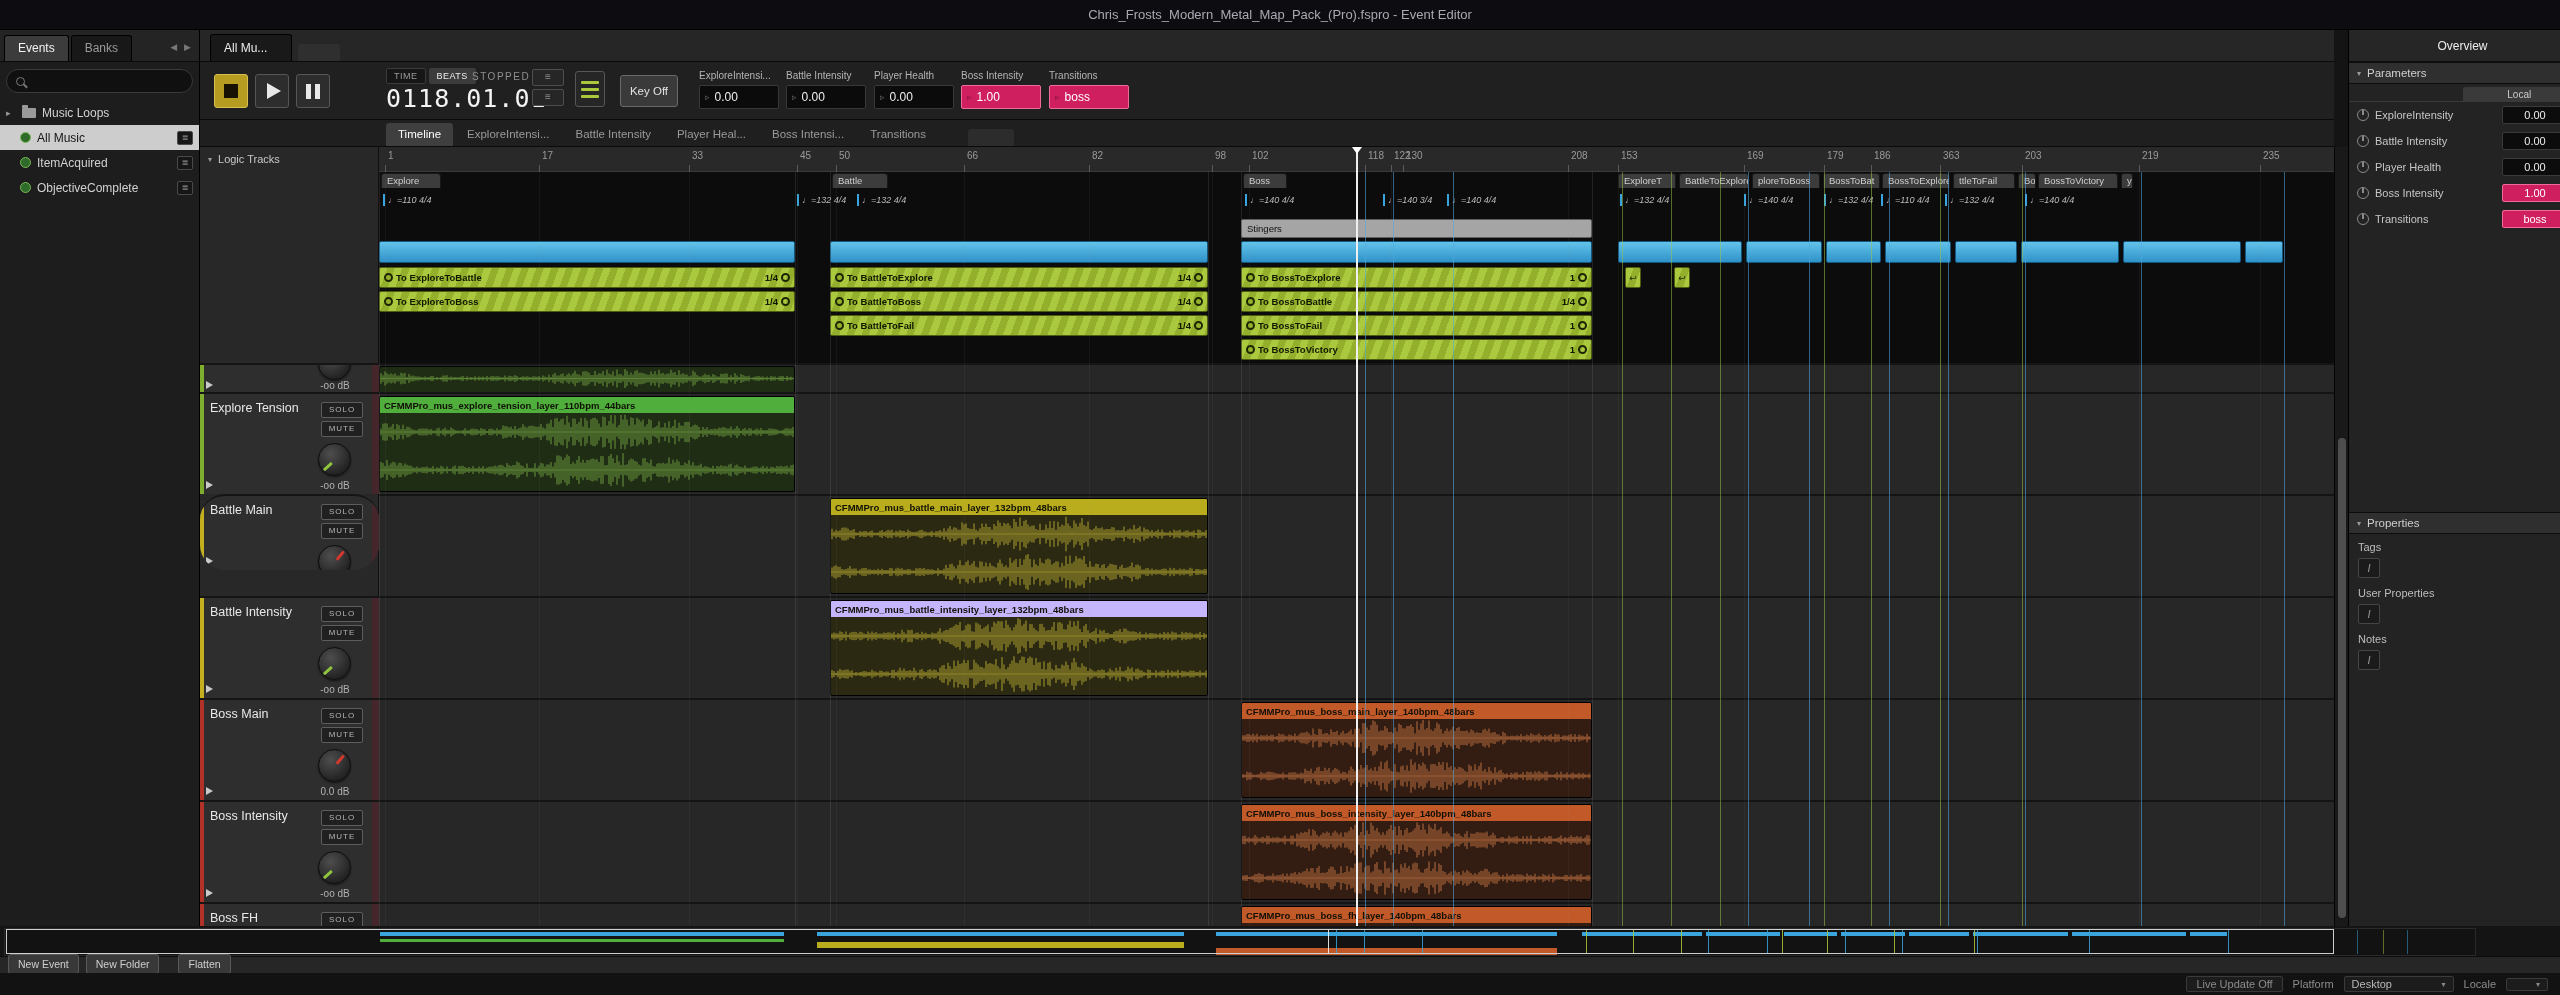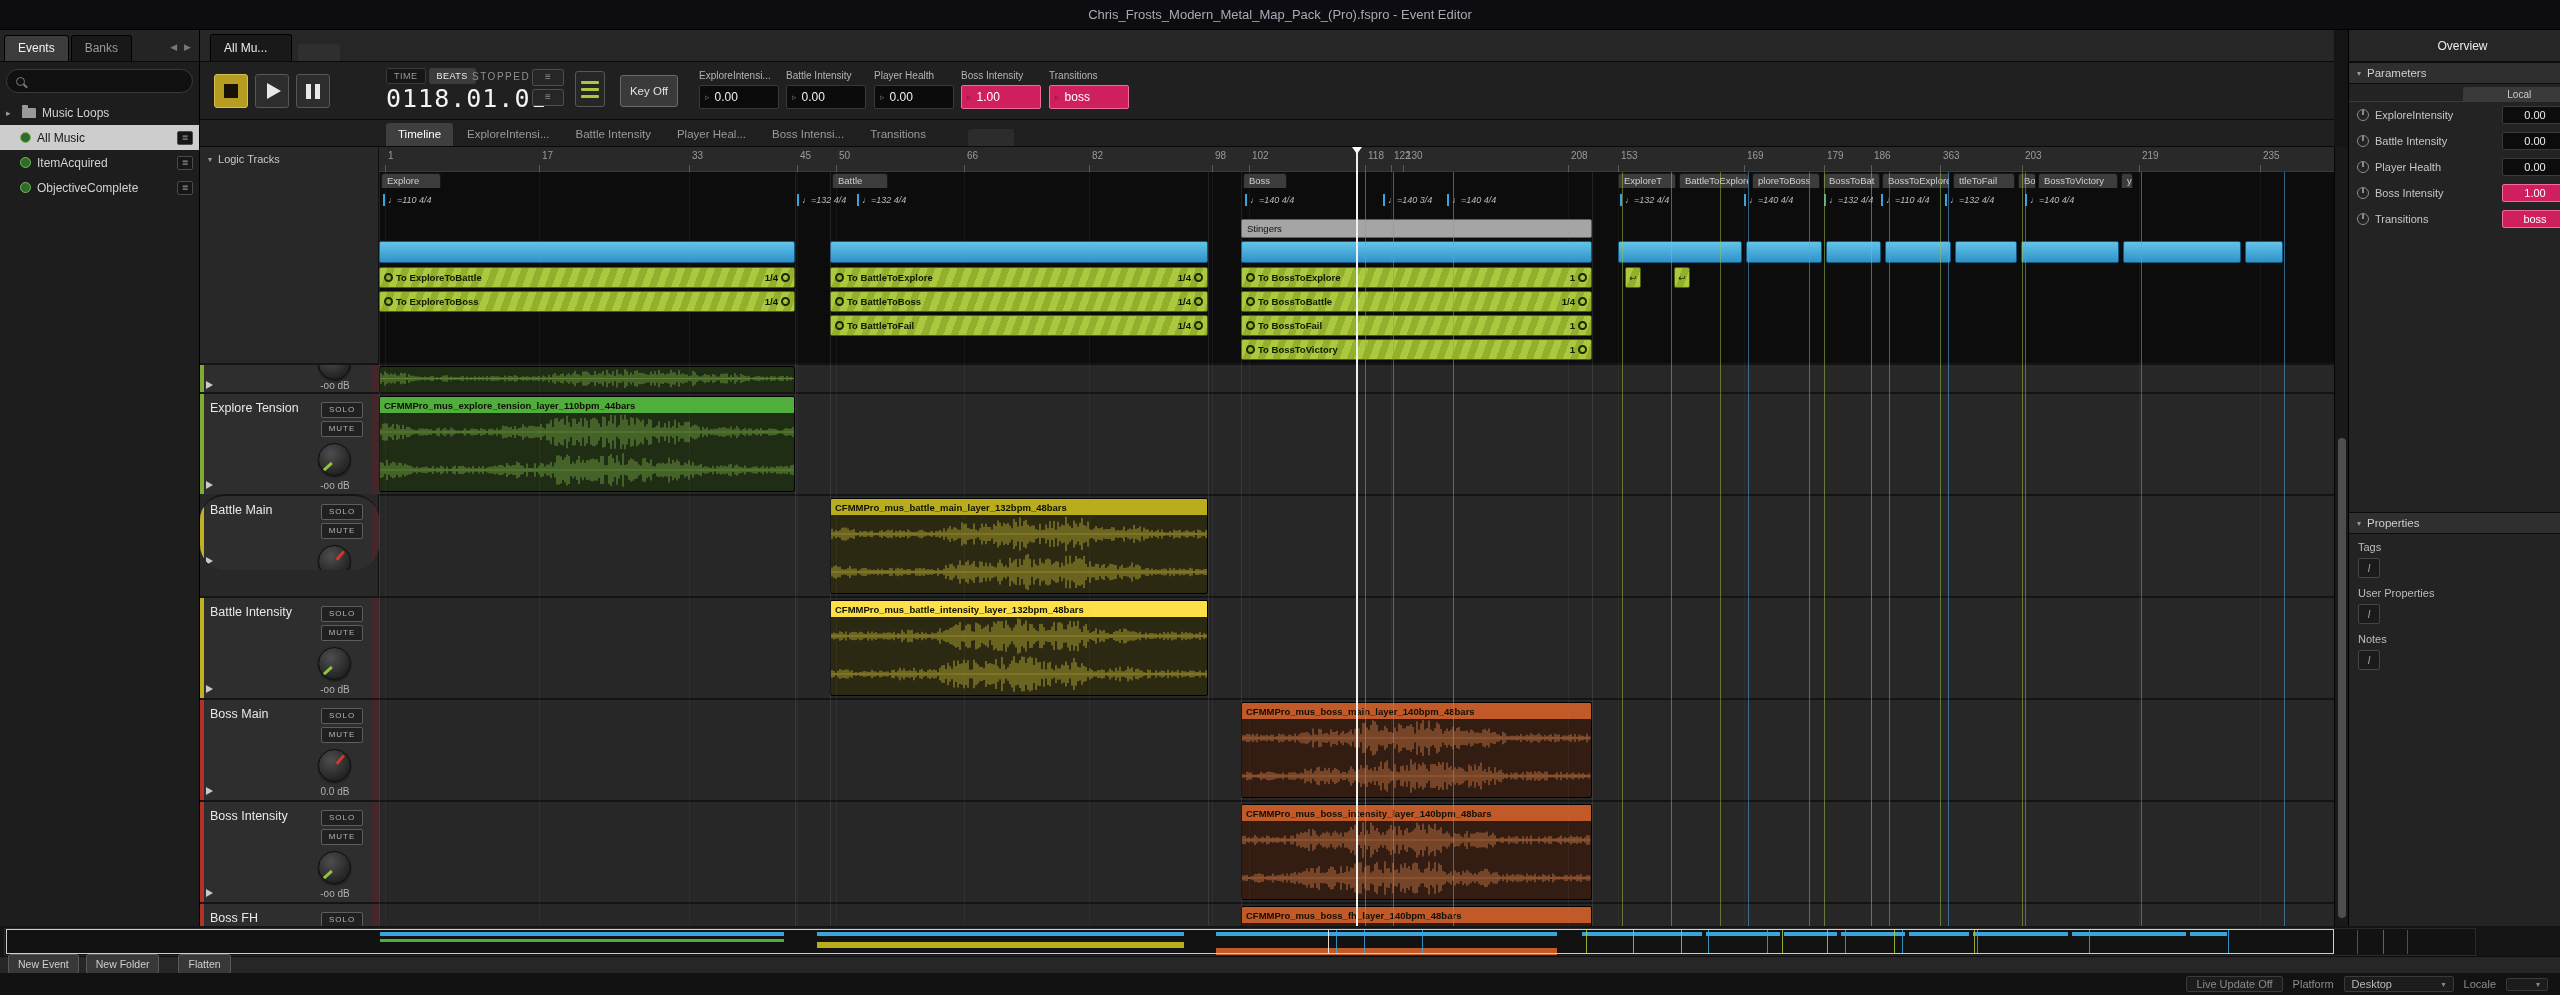--- a/index.html
+++ b/index.html
@@ -610,21 +610,21 @@
               <svg width="376" height="76" style="display: block;">
                 <path d="M1 13.7V24.3M3 16.5V21.5M5 14.7V23.3M7 16.0V22.0M9 15.2V22.8M11 12.7V25.3M13 12.6V25.4M15 12.5V25.5M17 13.5V24.5M19 15.6V22.4M21 15.0V23.0M23 14.1V23.9M25 17.2V20.8M27 17.8V20.2M29 15.9V22.1M31 16.7V21.3M33 16.1V21.9M35 15.9V22.1M37 17.2V20.8M39 16.2V21.8M41 15.6V22.4M43 17.4V20.6M45 17.7V20.3M47 17.5V20.5M49 16.1V21.9M51 15.1V22.9M53 17.0V21.0M55 16.0V22.0M57 14.7V23.3M59 15.5V22.5M61 14.7V23.3M63 17.6V20.4M65 15.8V22.2M67 16.5V21.5M69 14.9V23.1M71 16.0V22.0M73 15.7V22.3M75 17.0V21.0M77 14.5V23.5M79 15.9V22.1M81 17.1V20.9M83 17.0V21.0M85 16.7V21.3M87 16.3V21.7M89 15.0V23.0M91 14.7V23.3M93 16.2V21.8M95 16.8V21.2M97 17.6V20.4M99 16.7V21.3M101 15.9V22.1M103 17.8V20.2M105 16.0V22.0M107 16.3V21.7M109 15.0V23.0M111 16.4V21.6M113 13.2V24.8M115 16.3V21.7M117 13.5V24.5M119 11.0V27.0M121 14.4V23.6M123 12.2V25.8M125 12.8V25.2M127 14.6V23.4M129 14.7V23.3M131 7.3V30.7M133 9.2V28.8M135 8.5V29.5M137 12.9V25.1M139 13.7V24.3M141 14.1V23.9M143 8.5V29.5M145 14.6V23.4M147 15.7V22.3M149 13.2V24.8M151 8.6V29.4M153 12.0V26.0M155 8.7V29.3M157 11.9V26.1M159 11.9V26.1M161 14.5V23.5M163 9.1V28.9M165 10.9V27.1M167 5.5V32.5M169 7.7V30.3M171 11.3V26.7M173 7.7V30.3M175 9.2V28.8M177 7.9V30.1M179 10.6V27.4M181 13.3V24.7M183 3.9V34.1M185 6.9V31.1M187 11.6V26.4M189 2.6V35.4M191 10.9V27.1M193 6.1V31.9M195 4.7V33.3M197 9.4V28.6M199 11.4V26.6M201 10.5V27.5M203 10.5V27.5M205 13.9V24.1M207 15.0V23.0M209 8.7V29.3M211 15.1V22.9M213 14.7V23.3M215 9.6V28.4M217 13.3V24.7M219 6.2V31.8M221 13.1V24.9M223 6.1V31.9M225 14.8V23.2M227 6.7V31.3M229 11.8V26.2M231 9.4V28.6M233 10.6V27.4M235 1.8V36.2M237 8.4V29.6M239 11.1V26.9M241 13.3V24.7M243 5.6V32.4M245 8.6V29.4M247 11.4V26.6M249 7.7V30.3M251 3.0V35.0M253 9.9V28.1M255 11.2V26.8M257 6.5V31.5M259 14.3V23.7M261 15.0V23.0M263 13.6V24.4M265 11.0V27.0M267 13.3V24.7M269 13.3V24.7M271 12.3V25.7M273 14.4V23.6M275 14.1V23.9M277 14.0V24.0M279 14.0V24.0M281 12.0V26.0M283 12.5V25.5M285 15.4V22.6M287 14.9V23.1M289 15.6V22.4M291 14.9V23.1M293 11.4V26.6M295 16.0V22.0M297 14.4V23.6M299 13.4V24.6M301 14.5V23.5M303 9.9V28.1M305 14.0V24.0M307 12.9V25.1M309 11.2V26.8M311 16.5V21.5M313 12.4V25.6M315 14.3V23.7M317 14.5V23.5M319 16.6V21.4M321 14.9V23.1M323 17.1V20.9M325 16.0V22.0M327 14.6V23.4M329 17.0V21.0M331 14.6V23.4M333 17.1V20.9M335 17.6V20.4M337 17.6V20.4M339 16.0V22.0M341 17.6V20.4M343 14.6V23.4M345 15.7V22.3M347 15.6V22.4M349 14.8V23.2M351 17.3V20.7M353 16.5V21.5M355 15.5V22.5M357 15.4V22.6M359 16.9V21.1M361 16.6V21.4M363 15.5V22.5M365 17.9V20.1M367 14.6V23.4M369 15.1V22.9M371 16.5V21.5M373 17.0V21.0M375 14.9V23.1M1 52.4V61.6M3 51.3V62.7M5 50.2V63.8M7 51.8V62.2M9 51.8V62.2M11 53.9V60.1M13 54.5V59.5M15 54.0V60.0M17 53.2V60.8M19 51.0V63.0M21 53.7V60.3M23 53.4V60.6M25 53.6V60.4M27 55.7V58.3M29 54.4V59.6M31 53.2V60.8M33 53.1V60.9M35 53.0V61.0M37 54.5V59.5M39 54.2V59.8M41 54.9V59.1M43 54.5V59.5M45 54.9V59.1M47 53.8V60.2M49 55.0V59.0M51 53.8V60.2M53 55.0V59.0M55 55.0V59.0M57 55.0V59.0M59 53.0V61.0M61 53.3V60.7M63 55.4V58.6M65 53.4V60.6M67 52.8V61.2M69 53.7V60.3M71 53.3V60.7M73 54.7V59.3M75 54.8V59.2M77 53.9V60.1M79 54.2V59.8M81 55.6V58.4M83 55.4V58.6M85 53.3V60.7M87 53.4V60.6M89 53.1V60.9M91 53.7V60.3M93 52.9V61.1M95 54.4V59.6M97 54.1V59.9M99 54.4V59.6M101 54.2V59.8M103 54.9V59.1M105 55.6V58.4M107 53.3V60.7M109 55.0V59.0M111 55.2V58.8M113 53.7V60.3M115 50.1V63.9M117 53.0V61.0M119 49.3V64.7M121 48.8V65.2M123 51.2V62.8M125 53.5V60.5M127 49.9V64.1M129 45.2V68.8M131 50.3V63.7M133 50.3V63.7M135 46.9V67.1M137 45.5V68.5M139 50.3V63.7M141 48.5V65.5M143 46.1V67.9M145 51.5V62.5M147 52.4V61.6M149 46.3V67.7M151 46.7V67.3M153 51.3V62.7M155 47.5V66.5M157 51.4V62.6M159 48.0V66.0M161 50.8V63.2M163 51.5V62.5M165 52.4V61.6M167 47.8V66.2M169 44.5V69.5M171 48.5V65.5M173 51.8V62.2M175 50.3V63.7M177 52.5V61.5M179 42.7V71.3M181 47.8V66.2M183 45.4V68.6M185 44.0V70.0M187 51.9V62.1M189 43.8V70.2M191 50.1V63.9M193 44.5V69.5M195 40.3V73.7M197 39.1V74.9M199 44.1V69.9M201 52.3V61.7M203 44.4V69.6M205 49.3V64.7M207 50.7V63.3M209 43.3V70.7M211 47.4V66.6M213 48.6V65.4M215 44.4V69.6M217 43.5V70.5M219 44.6V69.4M221 49.4V64.6M223 48.0V66.0M225 46.3V67.7M227 46.6V67.4M229 52.3V61.7M231 47.8V66.2M233 50.7V63.3M235 41.1V72.9M237 48.8V65.2M239 40.6V73.4M241 48.5V65.5M243 46.6V67.4M245 40.9V73.1M247 43.7V70.3M249 43.1V70.9M251 44.4V69.6M253 41.1V72.9M255 49.1V64.9M257 52.1V61.9M259 46.2V67.8M261 51.6V62.4M263 51.5V62.5M265 48.7V65.3M267 49.0V65.0M269 52.7V61.3M271 50.1V63.9M273 49.0V65.0M275 53.1V60.9M277 51.2V62.8M279 48.8V65.2M281 49.1V64.9M283 49.8V64.2M285 50.1V63.9M287 54.2V59.8M289 51.5V62.5M291 49.8V64.2M293 53.0V61.0M295 52.7V61.3M297 52.3V61.7M299 51.1V62.9M301 47.5V66.5M303 52.3V61.7M305 49.8V64.2M307 49.5V64.5M309 51.1V62.9M311 54.4V59.6M313 54.6V59.4M315 53.3V60.7M317 53.0V61.0M319 54.7V59.3M321 53.5V60.5M323 55.1V58.9M325 54.3V59.7M327 54.7V59.3M329 54.7V59.3M331 54.1V59.9M333 53.5V60.5M335 53.8V60.2M337 55.6V58.4M339 52.7V61.3M341 54.5V59.5M343 52.9V61.1M345 54.7V59.3M347 54.8V59.2M349 53.4V60.6M351 54.5V59.5M353 53.8V60.2M355 54.8V59.2M357 54.8V59.2M359 52.8V61.2M361 53.4V60.6M363 55.9V58.1M365 54.1V59.9M367 54.1V59.9M369 54.6V59.4M371 54.9V59.1M373 54.0V60.0M375 53.9V60.1" stroke="#8f8629" stroke-width="1.3" fill="none"></path>
                 <rect x="0" y="18.5" width="376" height="1" fill="#8f8629"></rect>
                 <rect x="0" y="56.5" width="376" height="1" fill="#8f8629"></rect>
               </svg>
             </div>
           </div>
         </div>
         <div class="lane" style="top: 449px; height: 102px;">
           <div class="clip" style="left: 451px; width: 378px; top: 2px; height: 96px; background: rgb(44, 41, 18);">
-            <div class="clip-head" style="background: #fde047;">
+            <div class="clip-head" style="background: #c4b5fd;">
               <div class="clip-label">CFMMPro_mus_battle_intensity_layer_132bpm_48bars</div>
             </div>
             <div class="clip-body">
               <svg width="376" height="76" style="display: block;">
                 <path d="M1 16.6V21.4M3 15.4V22.6M5 16.2V21.8M7 16.4V21.6M9 14.2V23.8M11 14.9V23.1M13 16.8V21.2M15 14.4V23.6M17 17.8V20.2M19 15.7V22.3M21 14.9V23.1M23 14.7V23.3M25 15.1V22.9M27 16.2V21.8M29 14.7V23.3M31 15.2V22.8M33 16.5V21.5M35 17.0V21.0M37 14.5V23.5M39 16.3V21.7M41 14.5V23.5M43 16.1V21.9M45 14.9V23.1M47 16.6V21.4M49 16.6V21.4M51 16.6V21.4M53 15.6V22.4M55 15.9V22.1M57 15.2V22.8M59 15.5V22.5M61 16.2V21.8M63 14.8V23.2M65 17.4V20.6M67 16.0V22.0M69 16.8V21.2M71 12.8V25.2M73 15.3V22.7M75 16.8V21.2M77 12.7V25.3M79 13.3V24.7M81 12.8V25.2M83 16.7V21.3M85 15.7V22.3M87 15.4V22.6M89 17.1V20.9M91 14.7V23.3M93 16.5V21.5M95 15.7V22.3M97 17.0V21.0M99 17.3V20.7M101 15.5V22.5M103 16.3V21.7M105 16.3V21.7M107 14.5V23.5M109 11.2V26.8M111 15.6V22.4M113 14.0V24.0M115 12.8V25.2M117 13.1V24.9M119 11.1V26.9M121 10.6V27.4M123 9.0V29.0M125 7.3V30.7M127 8.1V29.9M129 5.1V32.9M131 13.7V24.3M133 13.1V24.9M135 8.5V29.5M137 6.8V31.2M139 7.4V30.6M141 14.3V23.7M143 14.7V23.3M145 5.4V32.6M147 6.4V31.6M149 7.8V30.2M151 12.1V25.9M153 10.6V27.4M155 9.3V28.7M157 7.6V30.4M159 14.8V23.2M161 10.0V28.0M163 4.7V33.3M165 6.4V31.6M167 4.1V33.9M169 4.5V33.5M171 4.3V33.7M173 11.0V27.0M175 3.3V34.7M177 7.7V30.3M179 10.6V27.4M181 13.6V24.4M183 10.3V27.7M185 7.5V30.5M187 1.3V36.7M189 2.3V35.7M191 8.8V29.2M193 6.7V31.3M195 3.4V34.6M197 13.8V24.2M199 6.9V31.1M201 7.2V30.8M203 11.1V26.9M205 12.9V25.1M207 14.2V23.8M209 7.1V30.9M211 6.8V31.2M213 10.2V27.8M215 13.7V24.3M217 13.1V24.9M219 12.9V25.1M221 9.8V28.2M223 5.0V33.0M225 14.1V23.9M227 5.4V32.6M229 5.1V32.9M231 6.6V31.4M233 12.3V25.7M235 12.4V25.6M237 7.4V30.6M239 3.7V34.3M241 9.9V28.1M243 4.4V33.6M245 8.7V29.3M247 3.8V34.2M249 11.9V26.1M251 15.0V23.0M253 8.9V29.1M255 7.1V30.9M257 13.2V24.8M259 16.0V22.0M261 15.0V23.0M263 14.0V24.0M265 11.2V26.8M267 17.0V21.0M269 12.7V25.3M271 14.2V23.8M273 13.0V25.0M275 15.9V22.1M277 15.8V22.2M279 17.1V20.9M281 16.9V21.1M283 15.0V23.0M285 13.8V24.2M287 14.0V24.0M289 12.0V26.0M291 15.1V22.9M293 11.4V26.6M295 11.7V26.3M297 13.8V24.2M299 14.4V23.6M301 14.6V23.4M303 14.2V23.8M305 15.1V22.9M307 16.2V21.8M309 14.7V23.3M311 17.2V20.8M313 17.3V20.7M315 15.5V22.5M317 17.3V20.7M319 15.9V22.1M321 16.1V21.9M323 16.4V21.6M325 16.5V21.5M327 17.5V20.5M329 16.0V22.0M331 17.3V20.7M333 15.1V22.9M335 16.5V21.5M337 15.2V22.8M339 16.7V21.3M341 14.6V23.4M343 15.5V22.5M345 15.4V22.6M347 17.4V20.6M349 17.2V20.8M351 14.7V23.3M353 16.2V21.8M355 14.9V23.1M357 16.1V21.9M359 15.6V22.4M361 16.2V21.8M363 17.5V20.5M365 16.5V21.5M367 16.8V21.2M369 15.1V22.9M371 17.9V20.1M373 16.0V22.0M375 17.3V20.7M1 52.9V61.1M3 54.0V60.0M5 55.8V58.2M7 53.8V60.2M9 52.1V61.9M11 53.3V60.7M13 53.0V61.0M15 52.4V61.6M17 52.6V61.4M19 54.2V59.8M21 53.2V60.8M23 55.8V58.2M25 55.1V58.9M27 55.8V58.2M29 54.9V59.1M31 54.7V59.3M33 54.1V59.9M35 54.2V59.8M37 54.9V59.1M39 54.7V59.3M41 52.7V61.3M43 54.3V59.7M45 54.5V59.5M47 55.5V58.5M49 53.4V60.6M51 53.9V60.1M53 55.0V59.0M55 54.4V59.6M57 54.4V59.6M59 55.7V58.3M61 53.0V61.0M63 52.8V61.2M65 55.0V59.0M67 53.5V60.5M69 50.7V63.3M71 53.5V60.5M73 51.5V62.5M75 53.8V60.2M77 53.8V60.2M79 53.0V61.0M81 53.9V60.1M83 50.7V63.3M85 53.7V60.3M87 55.4V58.6M89 52.7V61.3M91 52.1V61.9M93 54.2V59.8M95 55.1V58.9M97 52.9V61.1M99 51.9V62.1M101 53.6V60.4M103 52.4V61.6M105 52.9V61.1M107 55.0V59.0M109 50.8V63.2M111 48.5V65.5M113 48.0V66.0M115 52.1V61.9M117 45.7V68.3M119 49.2V64.8M121 51.7V62.3M123 43.6V70.4M125 49.1V64.9M127 43.6V70.4M129 47.0V67.0M131 46.3V67.7M133 42.8V71.2M135 45.9V68.1M137 43.3V70.7M139 52.7V61.3M141 52.6V61.4M143 42.7V71.3M145 45.8V68.2M147 47.6V66.4M149 49.8V64.2M151 50.0V64.0M153 51.2V62.8M155 43.9V70.1M157 46.8V67.2M159 46.1V67.9M161 46.7V67.3M163 47.4V66.6M165 41.9V72.1M167 49.3V64.7M169 51.6V62.4M171 40.1V73.9M173 47.5V66.5M175 52.2V61.8M177 50.3V63.7M179 46.8V67.2M181 43.5V70.5M183 39.2V74.8M185 45.4V68.6M187 46.2V67.8M189 42.9V71.1M191 39.6V74.4M193 39.7V74.3M195 46.0V68.0M197 41.3V72.7M199 39.5V74.5M201 40.7V73.3M203 48.1V65.9M205 41.1V72.9M207 45.6V68.4M209 45.0V69.0M211 52.1V61.9M213 44.2V69.8M215 52.6V61.4M217 45.9V68.1M219 44.8V69.2M221 51.7V62.3M223 53.2V60.8M225 48.1V65.9M227 51.2V62.8M229 51.5V62.5M231 47.5V66.5M233 48.6V65.4M235 44.6V69.4M237 48.0V66.0M239 52.6V61.4M241 45.5V68.5M243 40.9V73.1M245 45.2V68.8M247 49.8V64.2M249 50.6V63.4M251 46.3V67.7M253 49.1V64.9M255 50.0V64.0M257 54.0V60.0M259 51.6V62.4M261 52.8V61.2M263 54.3V59.7M265 54.4V59.6M267 53.1V60.9M269 53.3V60.7M271 52.3V61.7M273 53.0V61.0M275 55.4V58.6M277 54.4V59.6M279 51.4V62.6M281 53.3V60.7M283 54.6V59.4M285 50.8V63.2M287 53.4V60.6M289 49.7V64.3M291 54.2V59.8M293 54.2V59.8M295 53.0V61.0M297 49.4V64.6M299 51.8V62.2M301 50.4V63.6M303 54.7V59.3M305 51.9V62.1M307 51.4V62.6M309 53.2V60.8M311 53.5V60.5M313 55.1V58.9M315 55.8V58.2M317 52.6V61.4M319 53.0V61.0M321 55.4V58.6M323 55.7V58.3M325 53.3V60.7M327 55.6V58.4M329 54.4V59.6M331 53.5V60.5M333 54.0V60.0M335 55.7V58.3M337 52.8V61.2M339 55.5V58.5M341 53.7V60.3M343 54.8V59.2M345 54.4V59.6M347 52.7V61.3M349 55.8V58.2M351 53.7V60.3M353 54.2V59.8M355 54.4V59.6M357 54.9V59.1M359 53.5V60.5M361 53.8V60.2M363 53.8V60.2M365 55.1V58.9M367 55.0V59.0M369 53.4V60.6M371 55.4V58.6M373 55.5V58.5M375 53.5V60.5" stroke="#8f8629" stroke-width="1.3" fill="none"></path>
                 <rect x="0" y="18.5" width="376" height="1" fill="#8f8629"></rect>
                 <rect x="0" y="56.5" width="376" height="1" fill="#8f8629"></rect>
               </svg>
             </div>
           </div>

